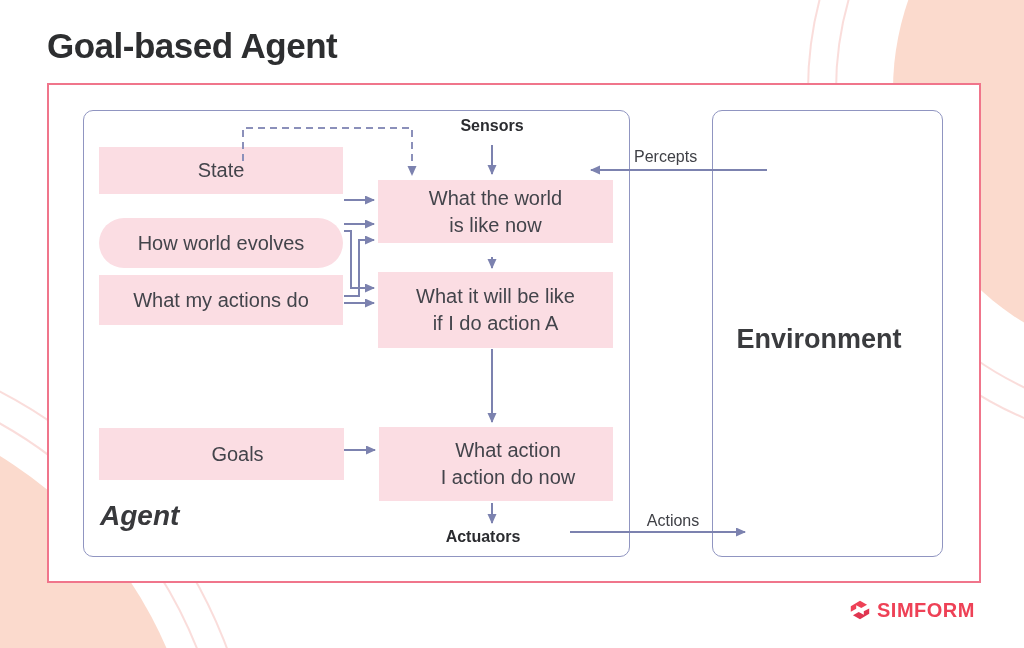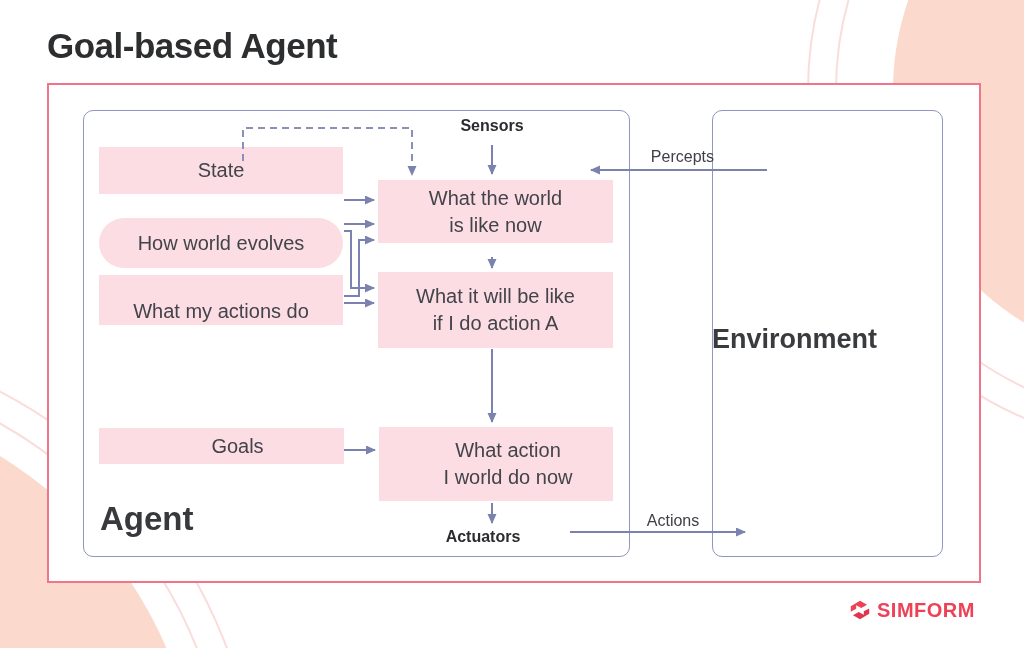--- a/index.html
+++ b/index.html
@@ -36,39 +36,39 @@
   .environment-box { left:712px; top:110px; width:231px; height:447px; }
 
   .node {
     position:absolute; z-index:3; background:#fbdde3; color:#43444b;
     font-size:20px; line-height:27px;
     display:flex; flex-direction:column; align-items:center; justify-content:center;
     text-align:center;
   }
   .node-state   { left:99px;  top:147px; width:244px; height:47px; }
   .node-hwe     { left:99px;  top:218px; width:244px; height:50px;border-radius:25px; }
-  .node-wmad    { left:99px;  top:275px; width:244px; height:50px;justify-content:flex-end; }
-  .node-goals   { left:99px;  top:428px; width:245px; height:36px;padding-left:32px; }
+  .node-wmad    { left:99px;  top:275px; width:244px; height:50px; }
+  .node-goals   { left:99px;  top:428px; width:245px; height:52px;padding-left:32px; }
   .node-worldnow{ left:378px; top:180px; width:235px; height:63px; }
   .node-future  { left:378px; top:272px; width:235px; height:76px;justify-content:center; }
   .node-action  { left:379px; top:427px; width:234px; height:74px;padding-left:24px; }
 
   .label { position:absolute; z-index:3; color:#2b2c30; }
   .label-bold { font-weight:bold; font-size:16px; text-align:center; }
   .sensors-label   { left:432px; top:117px; width:120px; }
   .actuators-label { left:413px; top:528px; width:140px; }
   .agent-label {
-    left:100px; top:500px; font-size:33px; font-weight:bold; color:#38393c;
+    left:100px; top:500px; font-size:28px; font-weight:bold; color:#38393c;font-style:italic;
   }
   .environment-label {
-    left:712px; top:324px; width:214px; 
+    left:712px; top:324px; width:214px; text-align:center;
     font-size:27px; font-weight:bold; color:#3a3b3e;
   }
   .io-label { font-size:16px; color:#3f4046; font-weight:normal; }
-  .percepts-label { left:634px; top:148px; width:80px; text-align:right; }
+  .percepts-label { left:634px; top:148px; width:80px; text-align:left; }
   .actions-label  { left:638px; top:512px; width:70px; text-align:center; }
 
   .arrows { position:absolute; left:0; top:0; z-index:4; pointer-events:none; }
 
   .logo { position:absolute; left:847px; top:597px; z-index:2; display:flex; align-items:center;justify-content:flex-end; }
   .logo-text {
     font-size:20px; font-weight:bold; color:#ee4156; letter-spacing:0.5px;
     margin-left:4px;
   }
 </style>
@@ -109,21 +109,21 @@
   <div class="node node-worldnow">
     <span>What the world</span>
     <span>is like now</span>
   </div>
   <div class="node node-future">
     <span>What it will be like</span>
     <span>if I do action A</span>
   </div>
   <div class="node node-action">
     <span>What action</span>
-    <span>I world do now</span>
+    <span>I action do now</span>
   </div>
 
   <div class="label label-bold sensors-label">Sensors</div>
   <div class="label label-bold actuators-label">Actuators</div>
   <div class="label io-label percepts-label">Percepts</div>
   <div class="label io-label actions-label">Actions</div>
 
   <svg class="arrows" width="1024" height="648" viewBox="0 0 1024 648">
     <defs>
       <marker id="ah" markerUnits="userSpaceOnUse" markerWidth="11" markerHeight="10" refX="9" refY="4.5" orient="auto">

